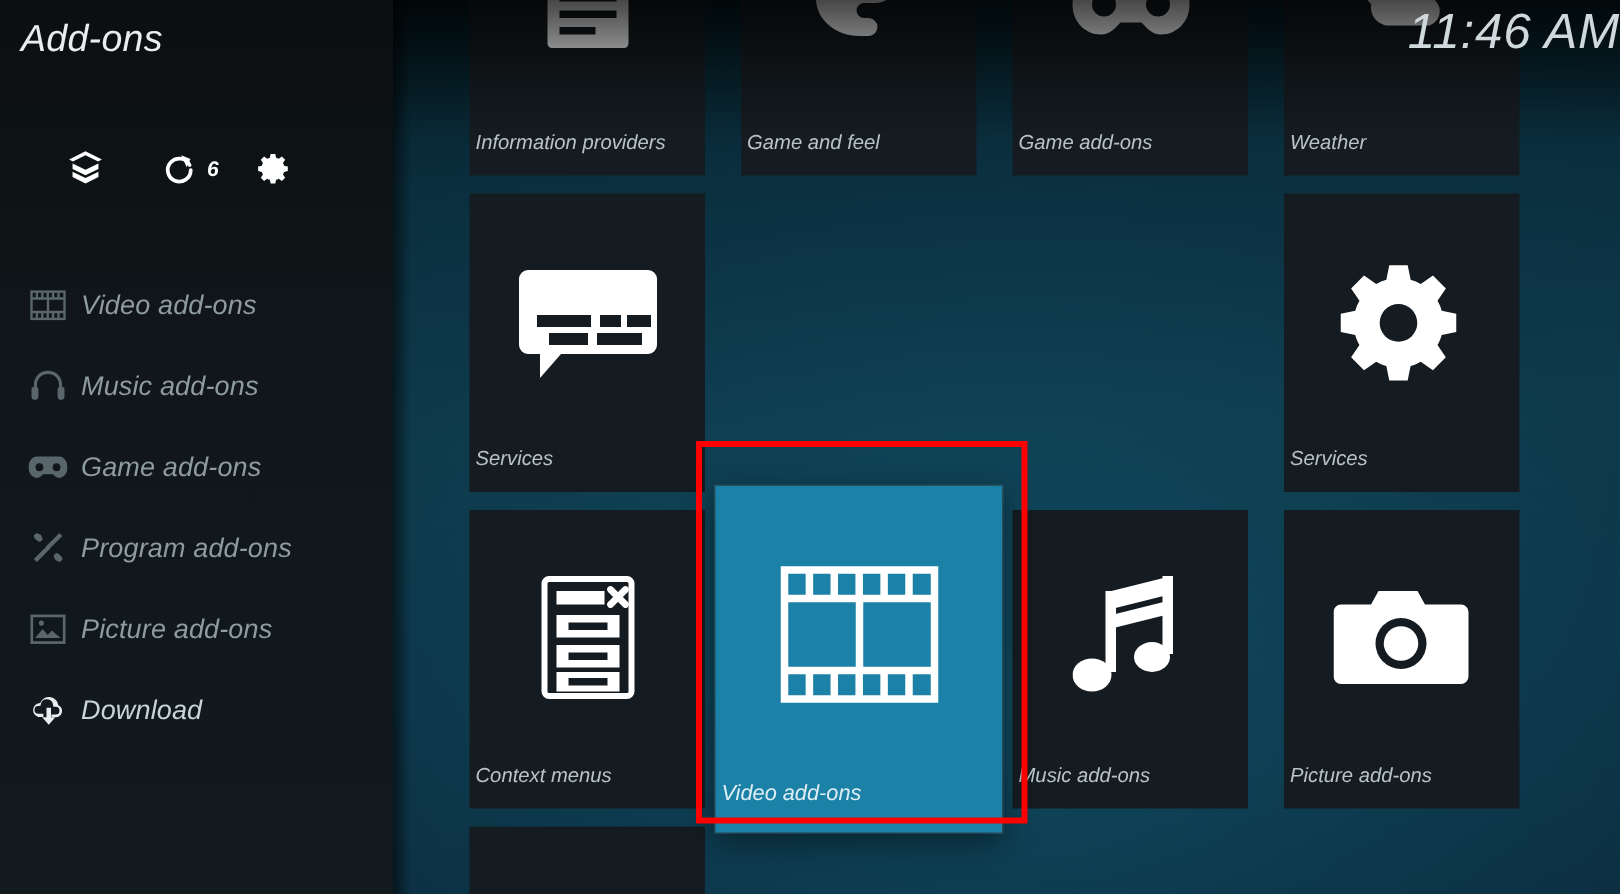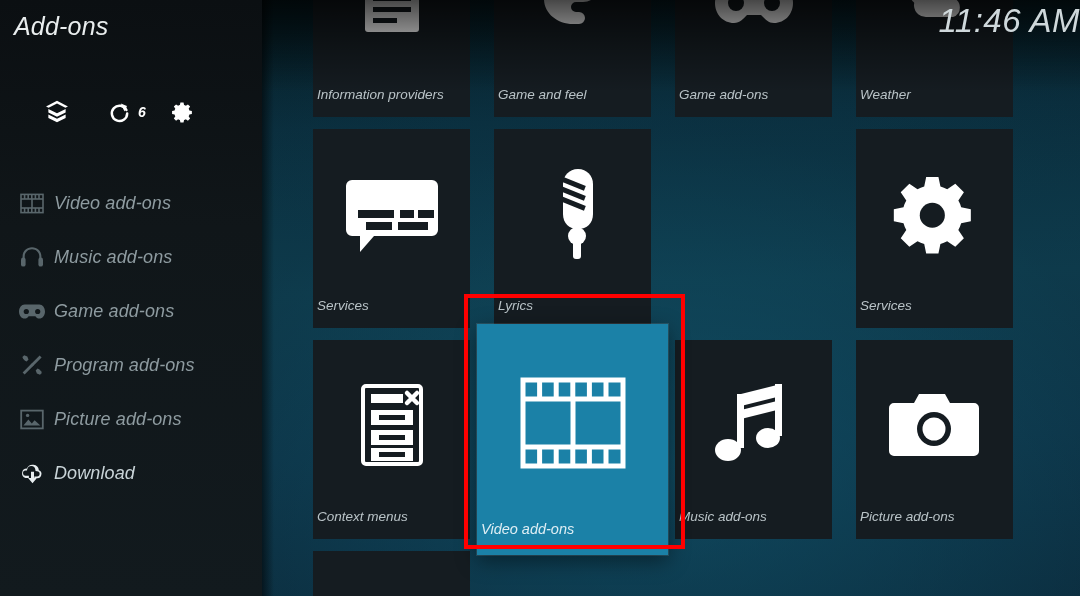--- a/index.html
+++ b/index.html
@@ -375,33 +375,20 @@
             <rect x="14" y="38" width="36" height="8" fill="#151c21"></rect>
             <rect x="56" y="38" width="14" height="8" fill="#151c21"></rect>
             <rect x="74" y="38" width="16" height="8" fill="#151c21"></rect>
             <rect x="22" y="50" width="26" height="8" fill="#151c21"></rect>
             <rect x="54" y="50" width="30" height="8" fill="#151c21"></rect>
           </svg>
         </span>
         <span class="cap">Services</span>
       </div>
 
-      <div class="tile c1">
-        <span class="ico">
-          <svg width="54" height="94" viewBox="0 0 54 94" fill="#ffffff">
-            <path d="M32 2c9 0 15 7 15 15v30c0 9-6 15-15 15s-15-6-15-15V17C17 9 23 2 32 2z"></path>
-            <rect x="14" y="14" width="26" height="5" transform="rotate(22 27 16)" fill="#151c21"></rect>
-            <rect x="14" y="24" width="26" height="5" transform="rotate(22 27 26)" fill="#151c21"></rect>
-            <rect x="14" y="34" width="26" height="5" transform="rotate(22 27 36)" fill="#151c21"></rect>
-            <circle cx="31" cy="69" r="9"></circle>
-            <rect x="27" y="70" width="8" height="22" rx="3"></rect>
-          </svg>
-        </span>
-        <span class="cap">Lyrics</span>
-      </div>
 
 
       <div class="tile c3">
         <span class="ico">
           <svg width="86" height="86" viewBox="0 0 24 24" fill="#ffffff">
             <path d="M21.4 13.7v-3.4l-2.7-.55a7.3 7.3 0 0 0-.78-1.88l1.55-2.27-2.4-2.4-2.27 1.55a7.3 7.3 0 0 0-1.88-.78L12.36 1.3H8.94l-.55 2.67a7.3 7.3 0 0 0-1.88.78L4.24 3.2l-2.4 2.4 1.55 2.27a7.3 7.3 0 0 0-.78 1.88l-2.7.55v3.4l2.7.55c.18.66.45 1.29.78 1.88L1.84 18.4l2.4 2.4 2.27-1.55c.59.33 1.22.6 1.88.78l.55 2.67h3.42l.55-2.67c.66-.18 1.29-.45 1.88-.78l2.27 1.55 2.4-2.4-1.55-2.27c.33-.59.6-1.22.78-1.88z" transform="translate(0.6,0.35)"></path>
             <circle cx="11.25" cy="12.35" r="3.5" fill="#151c21"></circle>
           </svg>
         </span>
         <span class="cap">Services</span>

